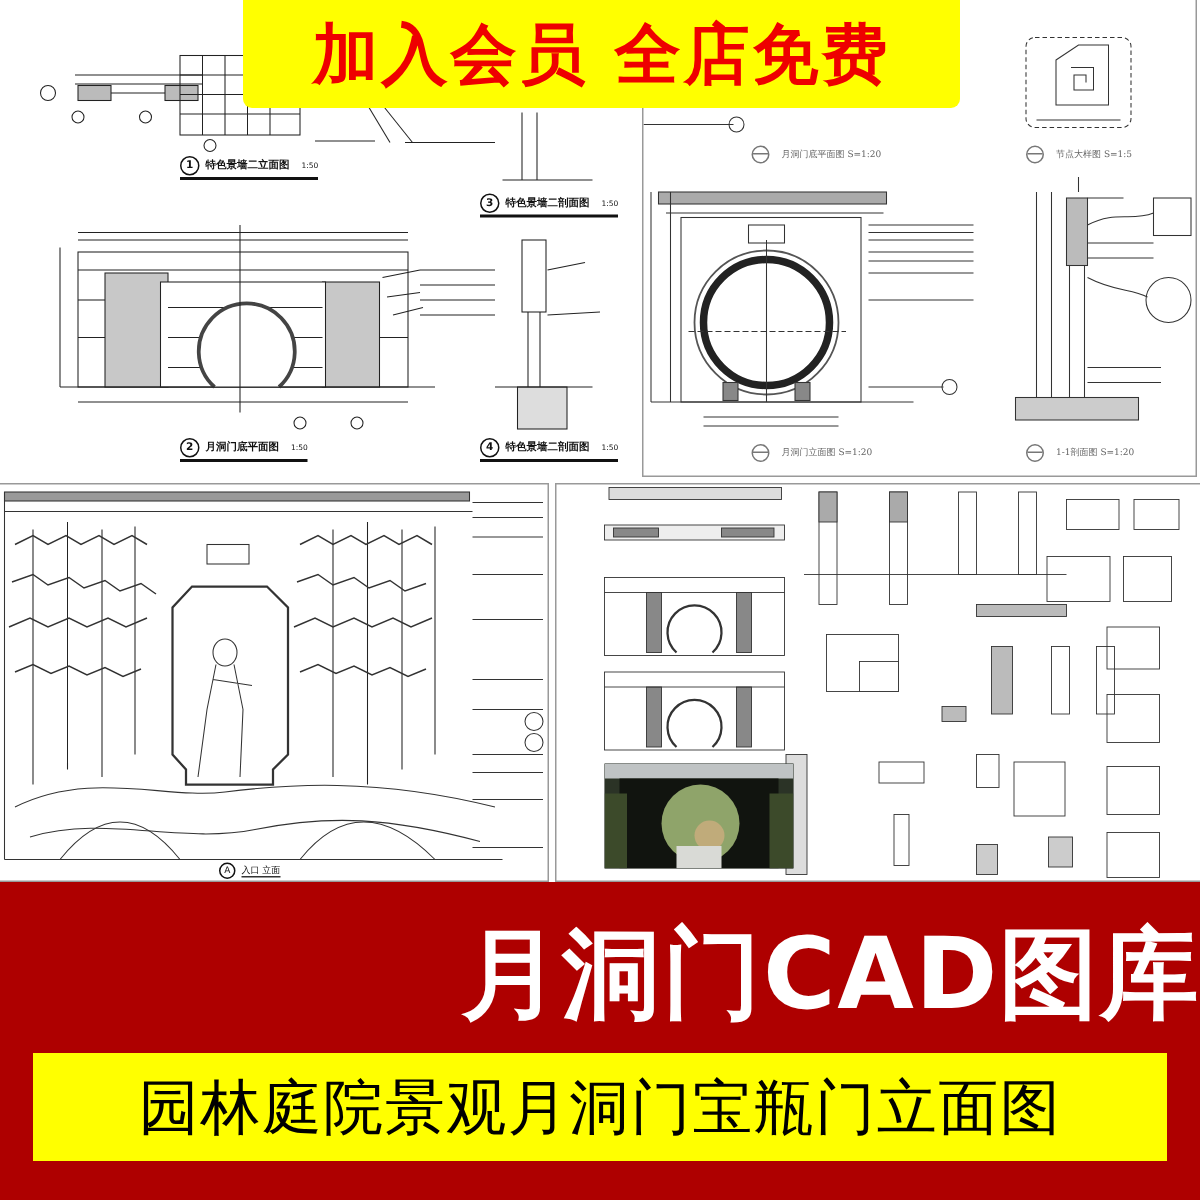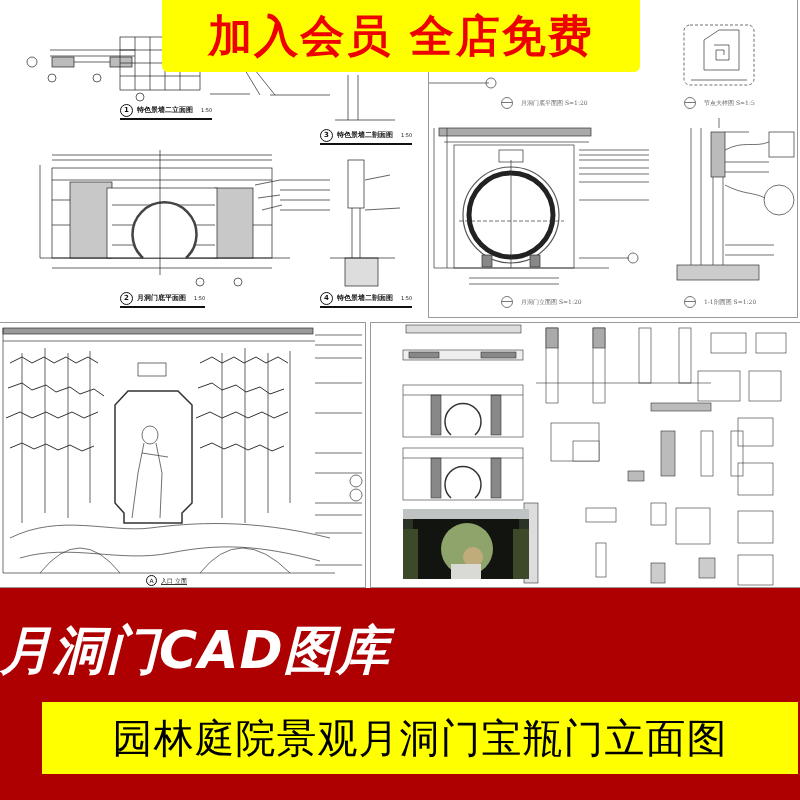--- a/index.html
+++ b/index.html
@@ -9,22 +9,22 @@
   .lbl { position:absolute; font-size:7px; color:#111; white-space:nowrap; font-family:"DejaVu Sans", sans-serif; }
   .lbl.u { border-bottom:2px solid #111; font-weight:bold; padding-bottom:1px; }
   .lbl .num { display:inline-block; width:11px; height:11px; border:1px solid #111; border-radius:50%; text-align:center; line-height:11px; font-size:7px; margin-right:4px; }
   .lbl .scale { font-size:5px; margin-left:8px; font-weight:normal; }
   .lbl.grey { color:#666; font-family:"DejaVu Serif", serif; font-size:6px; }
   .lbl.grey .circ { display:inline-block; width:10px; height:10px; border:1px solid #777; border-radius:50%; margin-right:8px; vertical-align:middle; position:relative; }
   .lbl.grey .circ::after { content:""; position:absolute; left:0; right:0; top:4px; border-top:1px solid #777; }
   .top-banner { position:absolute; left:162px; top:0; width:478px; height:72px; background:#ffff00; border-radius:0 0 6px 6px; display:flex; align-items:center; justify-content:center; }
   .top-banner span { color:#ee0000; font-weight:bold; font-size:44px; letter-spacing:2px; font-family:"DejaVu Sans", sans-serif; }
   .bottom-band { position:absolute; left:0; top:588px; width:800px; height:212px; background:#ae0000; }
-  .main-title { position:absolute; left:0; top:600px; width:800px; text-align:left; color:#ffffff; font-weight:bold; font-size:52px; line-height:100px; letter-spacing:1px; font-family:"DejaVu Sans", sans-serif;font-style:italic; }
-  .sub-bar { position:absolute; left:22px; top:702px; width:756px; height:72px; background:#ffff00; display:flex; align-items:center; justify-content:center;margin-left:20px; }
+  .main-title { position:absolute; left:0; top:600px; width:800px; text-align:right; color:#ffffff; font-weight:bold; font-size:66px; line-height:100px; letter-spacing:1px; font-family:"DejaVu Sans", sans-serif; }
+  .sub-bar { position:absolute; left:22px; top:702px; width:756px; height:72px; background:#ffff00; display:flex; align-items:center; justify-content:center; }
   .sub-bar span { color:#000; font-size:40px; font-family:"DejaVu Sans", sans-serif; letter-spacing:1px; }
   .photo { position:absolute; left:402px; top:508px; width:126px; height:70px; background:#1f241c; overflow:hidden; }
 </style>
 </head>
 <body>
 
 <div class="panel" style="left:0;top:0;width:424px;height:318px;">
   <svg width="424" height="318">
     <g stroke="#222" fill="none" stroke-width="0.7">
 

